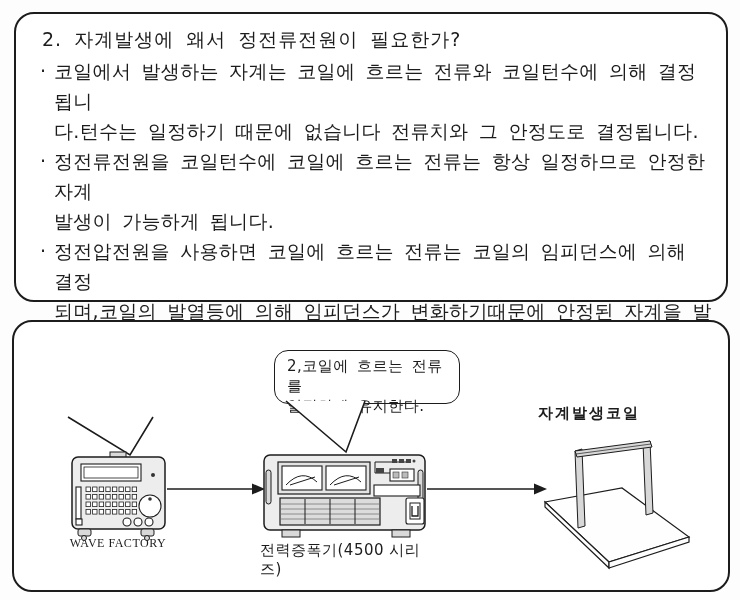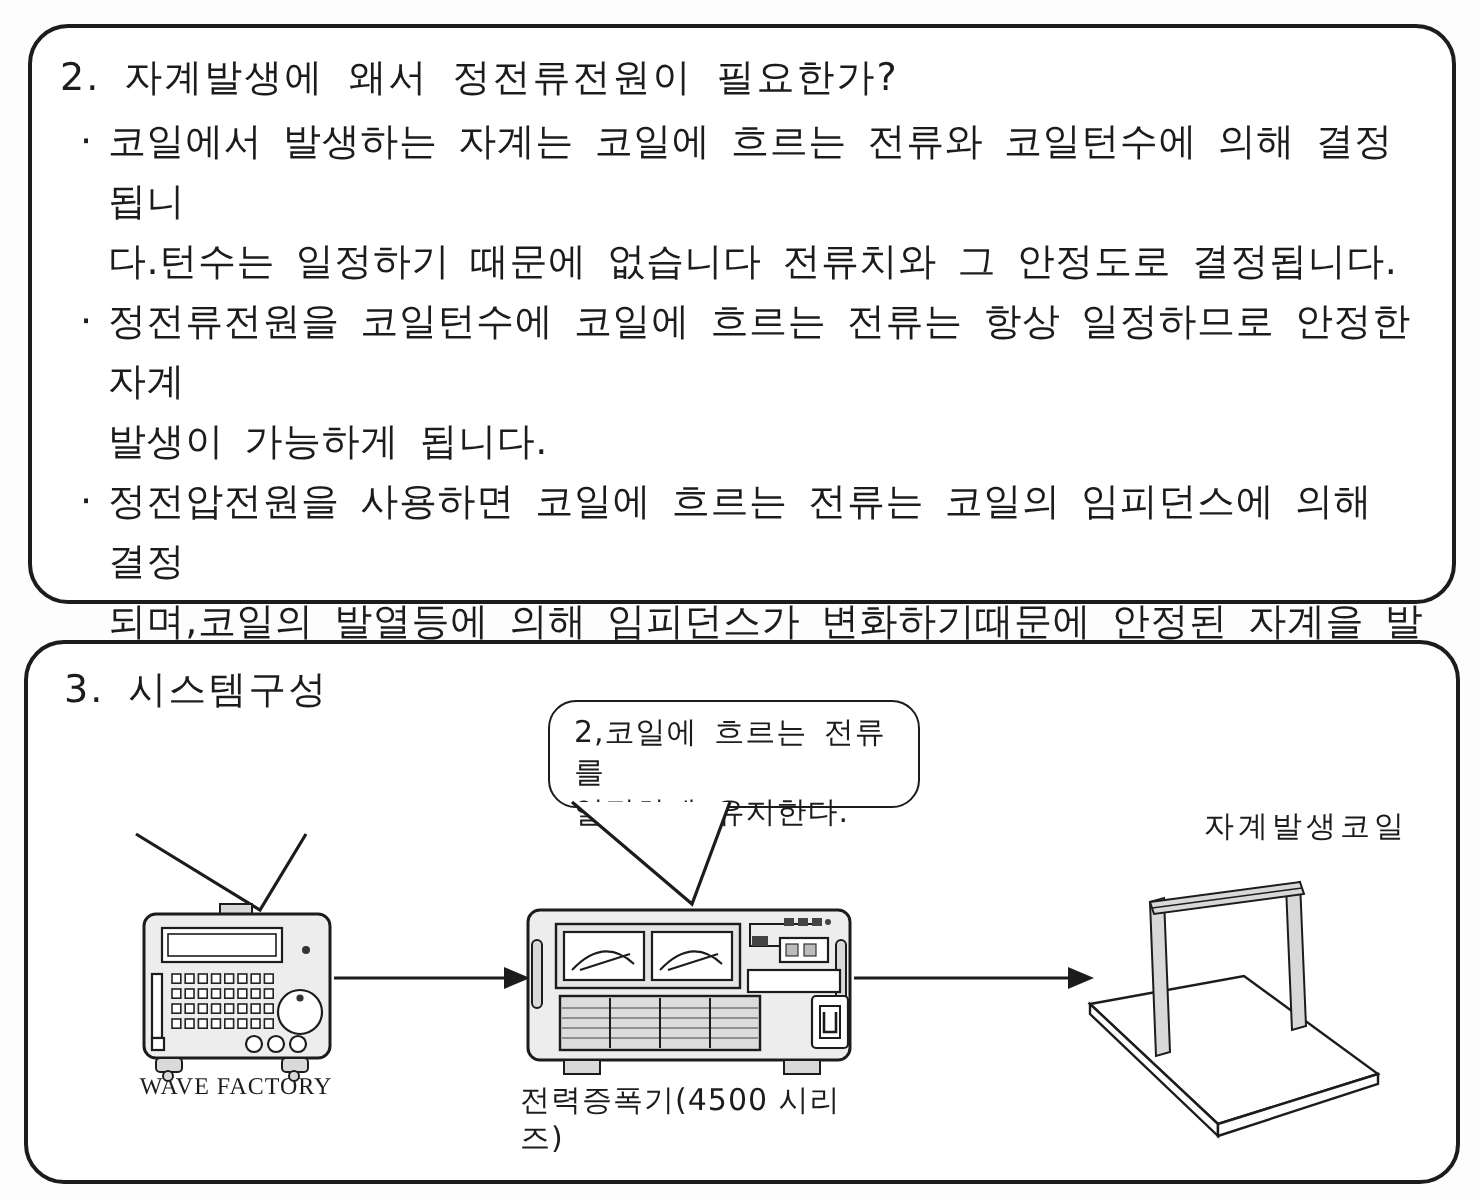--- a/index.html
+++ b/index.html
@@ -11,39 +11,39 @@
   .panel {
     position:absolute; background:#ffffff; box-sizing:border-box;
     border:2px solid #1c1c1c; border-radius:20px;
   }
   #panel-why   { left:14px; top:12px;  width:714px; height:290px; padding:8px 14px; }
   #panel-system{ left:12px; top:320px; width:718px; height:272px; }
 
   .sec-title {
     font-size:19px; line-height:30px; letter-spacing:1px; word-spacing:5px;
   }
-  #panel-why .sec-title { margin:2px 0 2px 0; }
+  #panel-why .sec-title { margin:2px 0 2px 12px; }
 
   .bullet { display:flex; align-items:flex-start; font-size:19px; line-height:30px; margin-left:2px; }
   .bullet .marker { flex:none; width:22px; text-align:center; font-size:19px; }
   .bullet-text { white-space:pre-line; letter-spacing:0.3px; word-spacing:4px; width:660px; }
 
   #panel-system .sec-title { position:absolute; left:18px; top:8px; }
 
   .callout {
     position:absolute; box-sizing:content-box; background:#fff;
     border:1.6px solid #1c1c1c; border-radius:14px; padding:5px 12px;
     font-size:15px; line-height:20px; white-space:pre-line;
     letter-spacing:0.5px; word-spacing:3px;
   }
   #callout-1 { left:43px;  top:44px; width:146px; height:42px; }
   #callout-2 { left:260px; top:28px; width:160px; height:42px; }
 
   .diagram-label { position:absolute; font-size:15px; }
-  #label-coil { left:588px; top:82px;  letter-spacing:2px; }
+  #label-coil { left:524px; top:82px;  letter-spacing:2px;font-weight:bold; }
   #label-amp  { left:246px; top:219px; width:180px; text-align:left; letter-spacing:0.5px; }
   #label-wf   { left:36px;  top:214px; width:136px; text-align:center;
                 font-family:"Liberation Serif","DejaVu Serif",serif;
                 font-size:12px; letter-spacing:0.5px; }
 
   #diagram-svg { position:absolute; left:0; top:0; }
 
   .outline  { fill:none; stroke:#1c1c1c; }
   .devbody  { fill:#ededed; stroke:#1c1c1c; stroke-width:1.5; }
   .devpart  { fill:#ffffff; stroke:#1c1c1c; stroke-width:1.1; }
@@ -71,21 +71,20 @@
   </div>
   <div class="bullet">
     <span class="marker">·</span>
     <div class="bullet-text">정전압전원을 사용하면 코일에 흐르는 전류는 코일의 임피던스에 의해 결정
 되며,코일의 발열등에 의해 임피던스가 변화하기때문에 안정된 자계을 발생
 할수가 없습니다.</div>
   </div>
 </div>
 
 <div class="panel" id="panel-system">
-  <div class="sec-title">3. 시스템구성</div>
 
   <div class="callout" id="callout-2">2,코일에 흐르는 전류를
 일정하게 유지한다.</div>
 
   <div class="diagram-label" id="label-coil">자계발생코일</div>
   <div class="diagram-label" id="label-wf">WAVE FACTORY</div>
   <div class="diagram-label" id="label-amp">전력증폭기(4500 시리즈)</div>
 
   <svg id="diagram-svg" width="714" height="268" viewBox="0 0 714 268">
 

